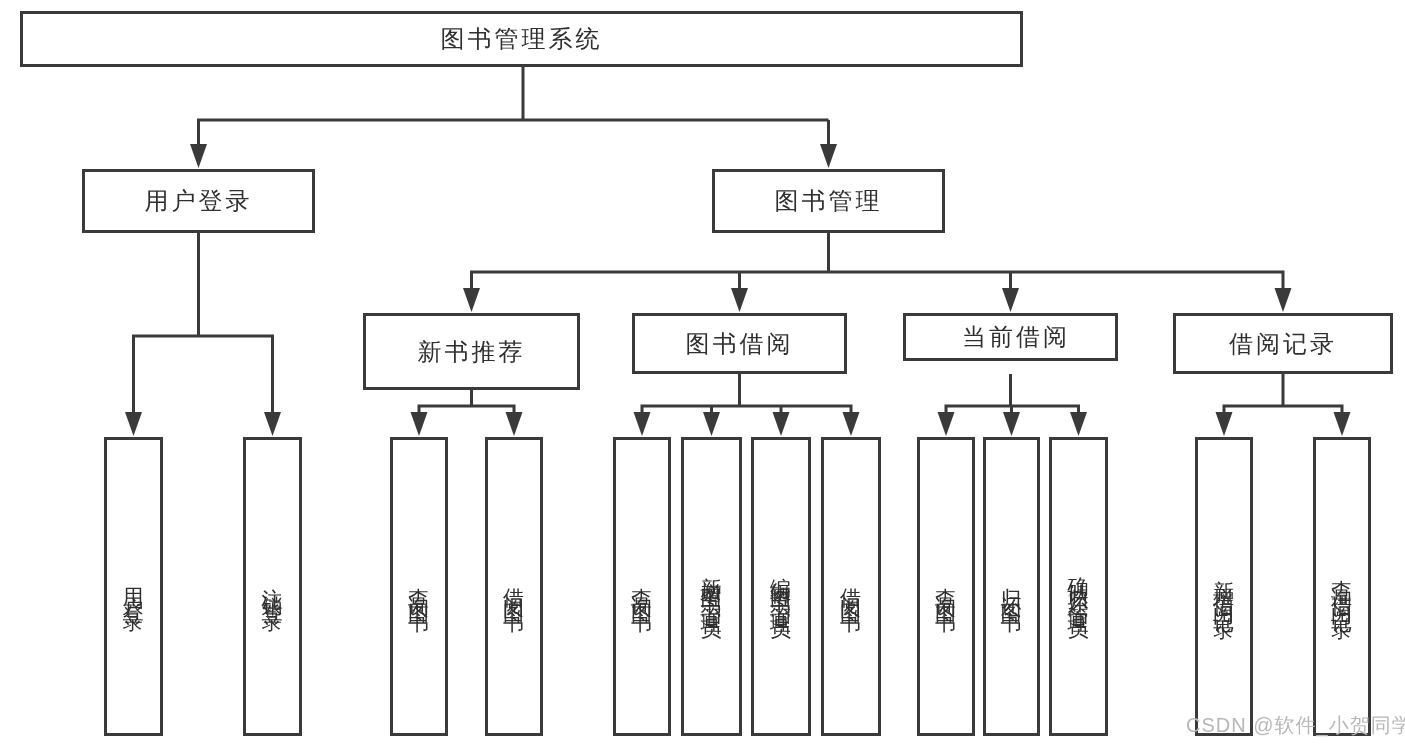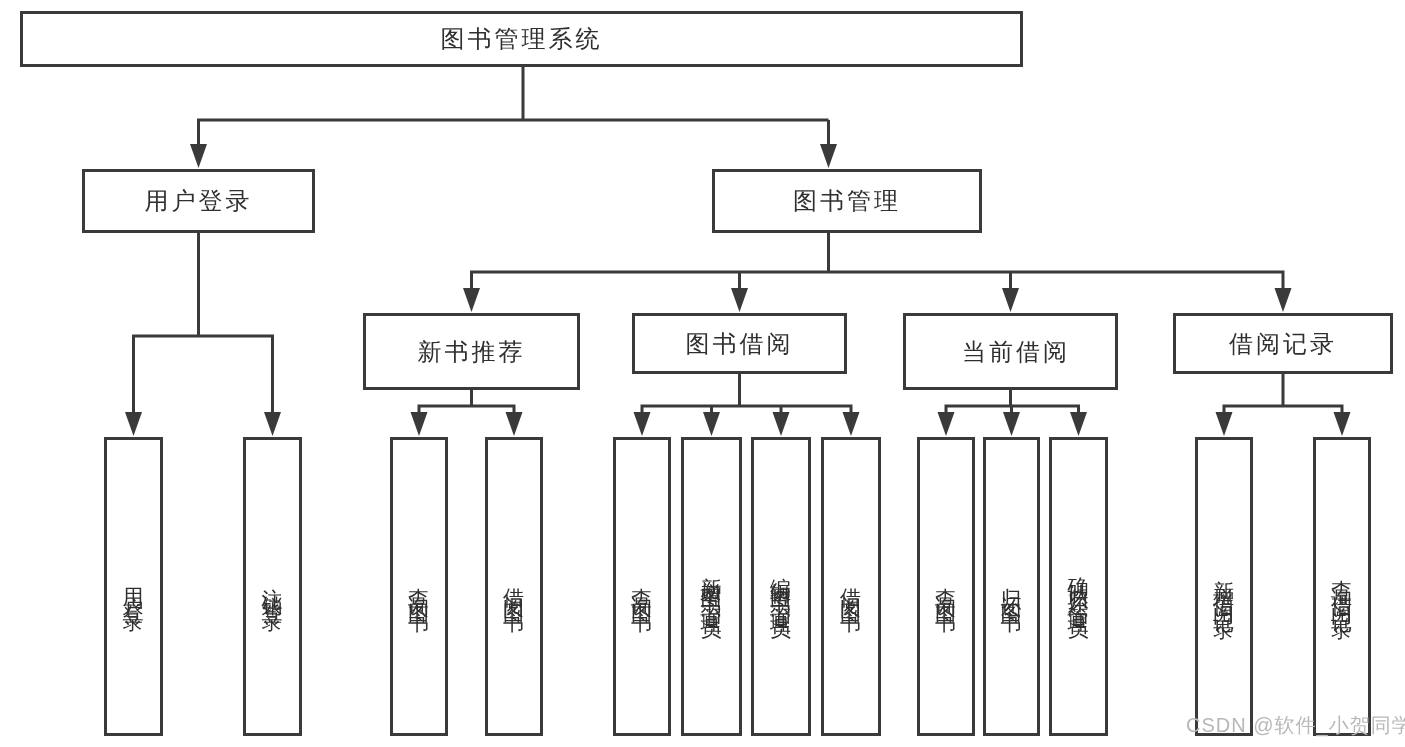--- a/index.html
+++ b/index.html
@@ -111,25 +111,25 @@
       <polygon points="1003,412 1020,412 1011.5,436"></polygon>
       <polygon points="1070,412 1087,412 1078.5,436"></polygon>
       <polygon points="1215.5,412 1232.5,412 1224,436"></polygon>
       <polygon points="1333.5,412 1350.5,412 1342,436"></polygon>
     </g>
   </svg>
 
   <div class="node" style="left:20px;top:11px;width:1003px;height:56px;">图书管理系统</div>
 
   <div class="node" style="left:82px;top:169px;width:233px;height:64px;">用户登录</div>
-  <div class="node" style="left:712px;top:169px;width:270px;height:64px;">图书管理</div>
+  <div class="node" style="left:712px;top:169px;width:233px;height:64px;">图书管理</div>
 
   <div class="node" style="left:363px;top:313px;width:217px;height:77px;">新书推荐</div>
   <div class="node" style="left:632px;top:313px;width:215px;height:61px;">图书借阅</div>
-  <div class="node" style="left:903px;top:313px;width:215px;height:77px;padding-left:11px;">当前借阅</div>
+  <div class="node" style="left:903px;top:313px;width:215px;height:48px;padding-left:11px;">当前借阅</div>
   <div class="node" style="left:1173px;top:313px;width:220px;height:61px;">借阅记录</div>
 
   <div class="vnode" style="left:104px;top:437px;width:59px;height:299px;">
     <span class="vtext">用户登录</span>
   </div>
   <div class="vnode" style="left:243px;top:437px;width:59px;height:299px;">
     <span class="vtext">注销登录</span>
   </div>
 
   <div class="vnode" style="left:390px;top:437px;width:58px;height:299px;">

